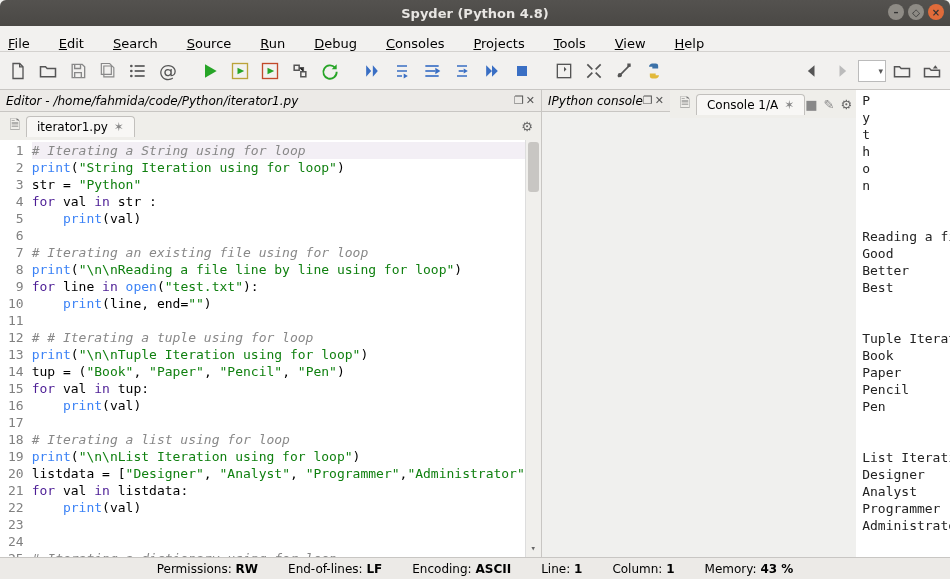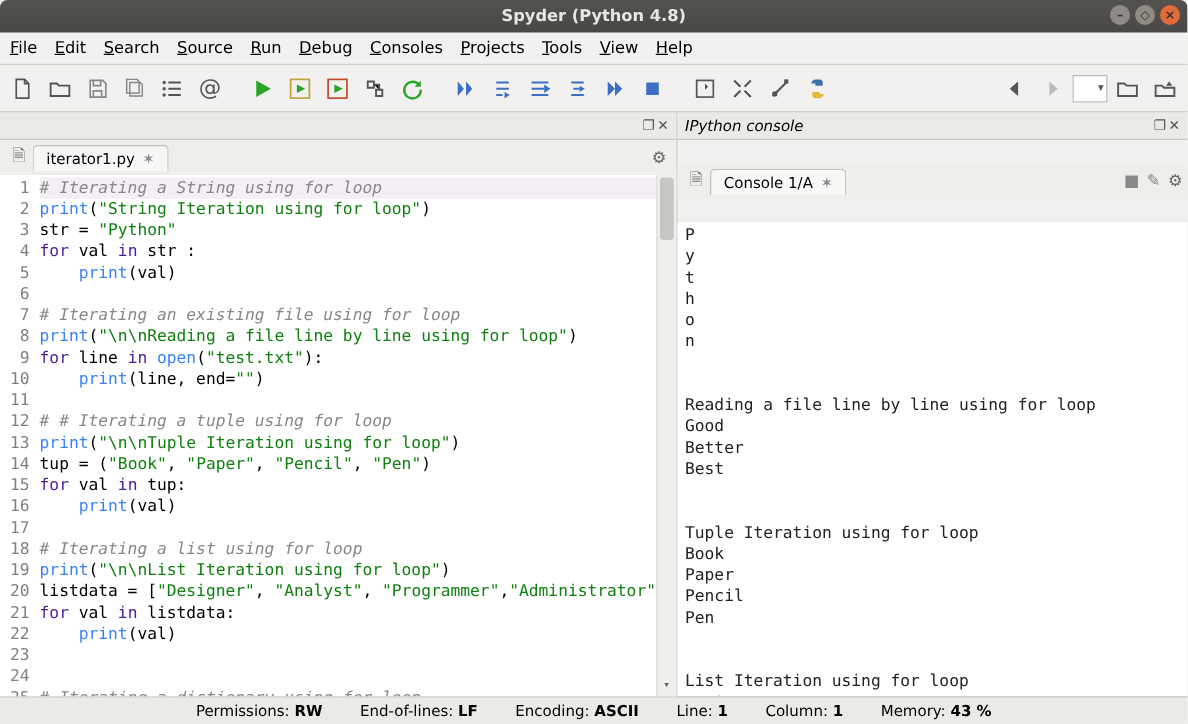--- a/index.html
+++ b/index.html
@@ -3,32 +3,32 @@
 <meta charset="utf-8">
 <style>
   * { box-sizing: border-box; margin: 0; padding: 0; }
   body { font-family: "DejaVu Sans", "Liberation Sans", sans-serif; font-size: 13px; background: #f0f0ee; width: 950px; height: 579px; overflow: hidden; display: flex; flex-direction: column; }
   .titlebar { background: linear-gradient(#54524f,#4a4845); color: #e8e6e3; height: 26px; display: flex; align-items: center; justify-content: center; position: relative; font-weight: bold; border-top-left-radius:6px; border-top-right-radius:6px;}
   .titlebar .controls { position: absolute; right: 6px; top: 4px; display: flex; gap: 4px; }
   .titlebar .ctl { width: 16px; height: 16px; border-radius: 8px; display:flex; align-items:center; justify-content:center; font-size:10px; color:#333; }
   .ctl.min { background: #8e8b85; }
   .ctl.max { background: #8e8b85; }
   .ctl.close { background: #e06b3a; }
-  .menubar { background: #f2f1ef; height: 26px; display: flex; align-items: center; padding: 0 8px; gap: 14px; border-bottom:1px solid #d4d2cf;}
+  .menubar { background: #f2f1ef; height: 26px; display: flex; align-items: flex-end; padding: 0 8px; gap: 29px; border-bottom:1px solid #d4d2cf;}
   .menubar span { cursor: default; }
   .menubar span u { text-decoration: underline; }
   .toolbar { background: #f2f1ef; height: 38px; display:flex; align-items:center; padding:0 4px; gap:2px; border-bottom:1px solid #c8c6c3;}
   .toolbar .tb { width:28px; height:28px; display:flex; align-items:center; justify-content:center; }
   .toolbar .sep { width:10px; }
   .tb svg { width:20px; height:20px; }
   .toolbar .spacer { flex: 1; }
   .toolbar .dropdown { width:28px; height:22px; border:1px solid #bbb; background:#fff; display:flex; align-items:center; justify-content:flex-end; padding-right:2px; }
   .panes { flex:1; display:flex; min-height:0; }
   .left-pane { flex: 1; display:flex; flex-direction:column; border-right:1px solid #c8c6c3; min-width: 0; }
-  .right-pane { width: 408px; display:flex; flex-direction:column;gap:19px; }
+  .right-pane { width: 408px; display:flex; flex-direction:row; }
   .pane-title { background:#eceae7; height:22px; display:flex; align-items:center; padding:0 6px; font-size:12px; font-style:italic; border-bottom:1px solid #c8c6c3;}
   .pane-title .pt-icons { margin-left:auto; display:flex; gap:2px; }
   .pt-icons span { font-size:11px; color:#555; }
   .tabstrip { display:flex; align-items:center; height:28px; padding:0 4px; background:#efeeea; }
   .pre-icon { width:22px; display:flex; justify-content:center; color:#777; }
   .tab { background:#f8f7f5; border:1px solid #c2c0bd; border-bottom:none; padding:3px 10px 3px 10px; display:flex; align-items:center; gap:6px; border-top-left-radius:4px; border-top-right-radius:4px; font-size:12px;}
   .tab .close { color:#888; font-weight:bold; }
   .tabstrip .gear { margin-left:auto; margin-right:4px; color:#666; }
   .editor-area { flex:1; display:flex; background:#fff; font-family:"DejaVu Sans Mono","Liberation Mono",monospace; font-size:13px; line-height:17px; min-height:0; overflow:hidden; position:relative;}
   .gutter { background:#fff; color:#808080; text-align:right; padding:2px 6px 2px 8px; user-select:none; }
@@ -228,20 +228,21 @@
         <path fill="none" stroke="#555" stroke-width="1.8" d="M3 9h6l2 2h10v8H3z"></path>
         <path fill="#555" d="M16 5l3 4h-6z"></path>
       </svg>
     </div>
 </div>
 
 <div class="panes">
 
   <div class="left-pane">
     <div class="pane-title">
+      <span>Editor - /home/fahmida/code/Python/iterator1.py</span>
       <div class="pt-icons">
           <span>❐</span>
           <span>✕</span>
         </div>
     </div>
     <div class="tabstrip">
       <div class="pre-icon">🗎</div>
       <div class="tab">
         <span>iterator1.py</span>
         <span class="close">✶</span>

